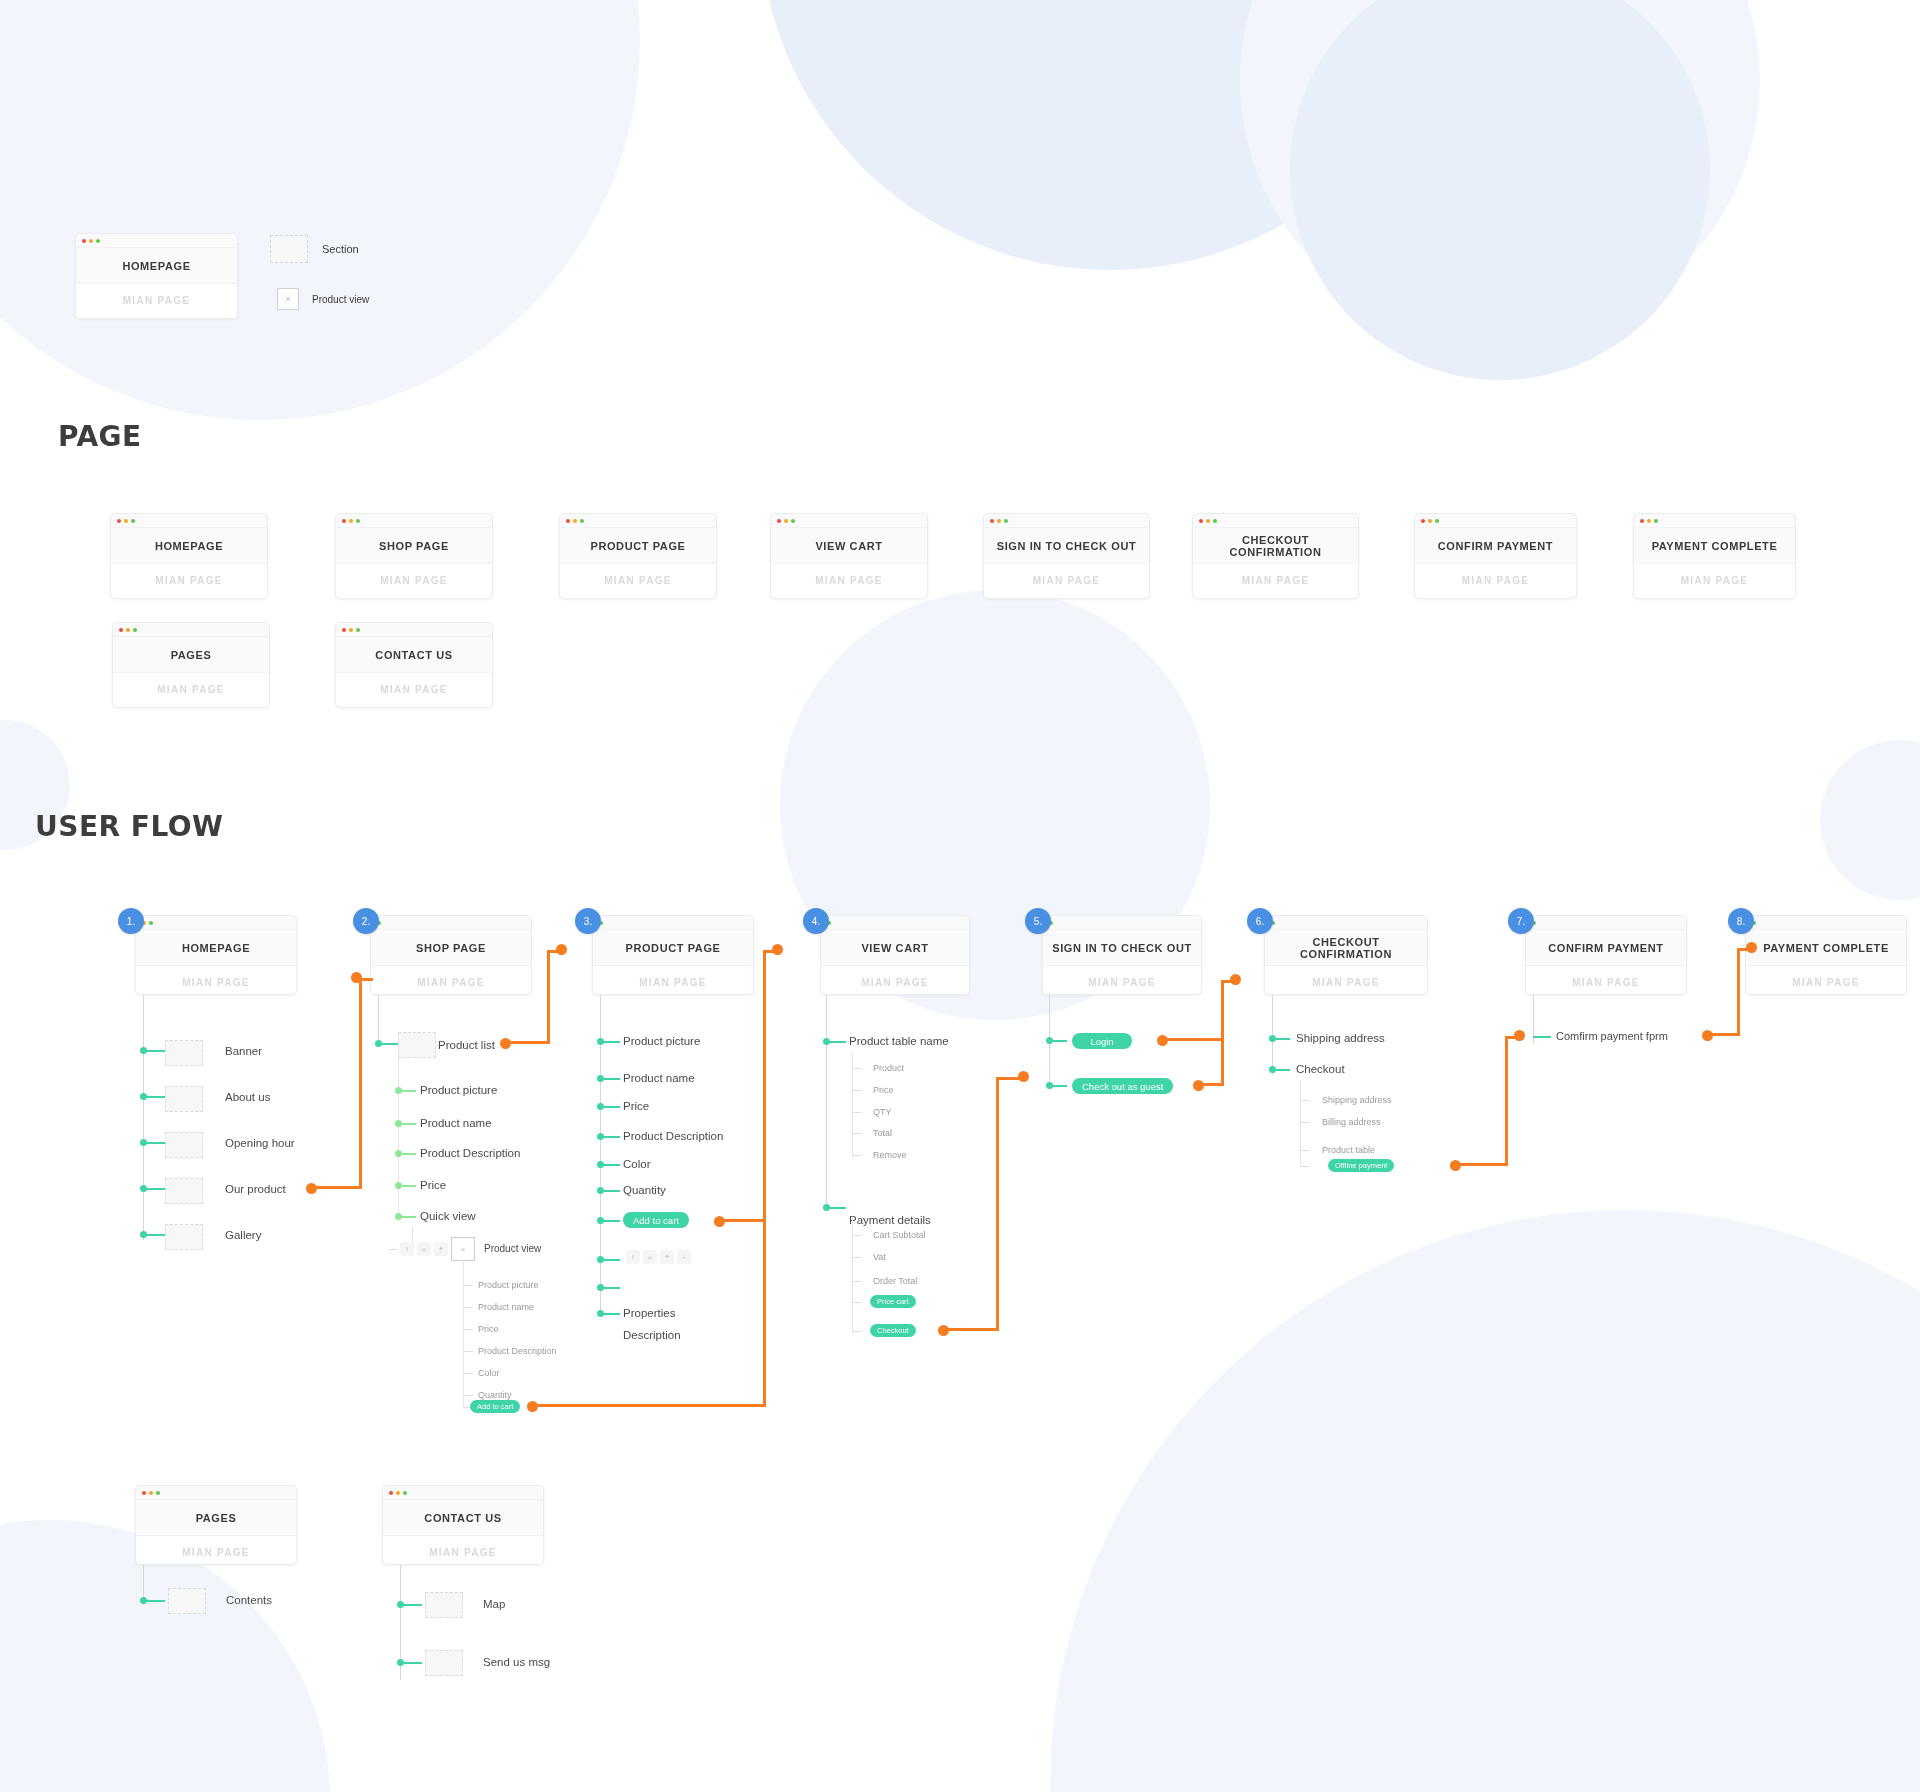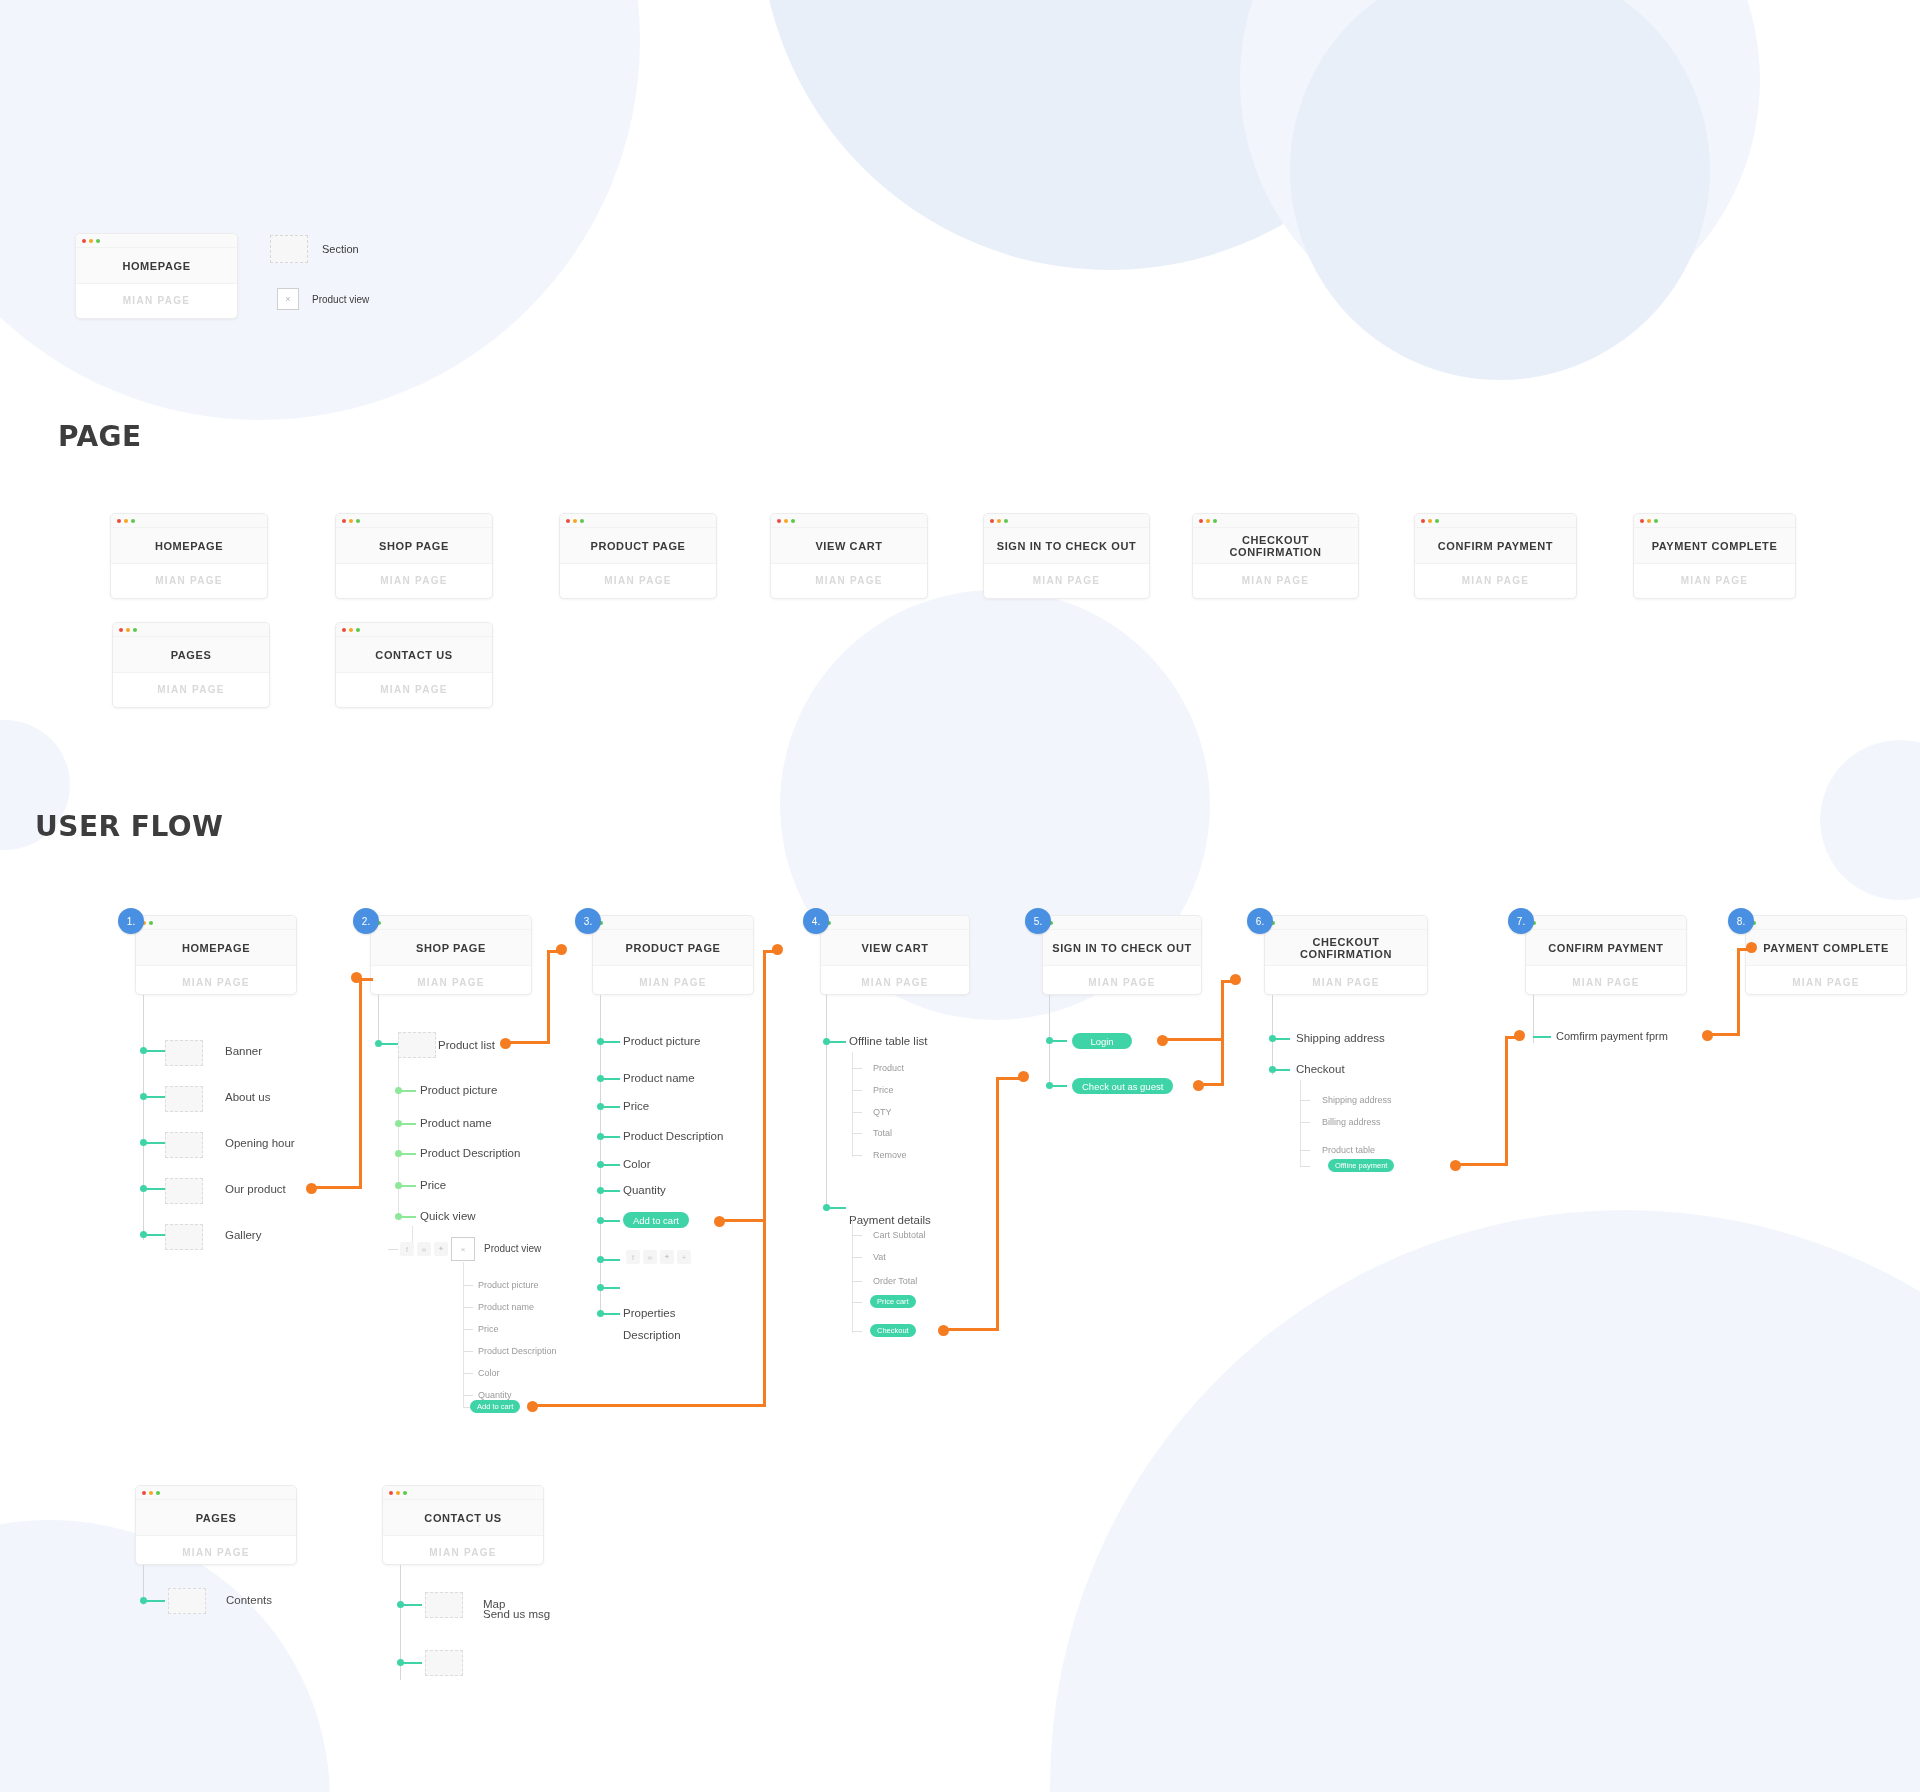--- a/index.html
+++ b/index.html
@@ -478,21 +478,21 @@
     <div class="node-dot" style="left:597px;top:1310px;background:#3fd4a8;"></div>
     <div class="leaf-lbl" style="left:623px;top:1307px;">Properties</div>
   </div>
 
   <div class="orange-dot" style="left:714px;top:1216px;"></div>
   <div class="oline" style="left:722px;top:1219px;width:43px;height:3px;"></div>
 
   <div class="vline" style="left:826px;top:995px;height:215px;"></div>
   <div class="hstub" style="left:826px;top:1041px;width:20px;background:#3fd4a8;"></div>
   <div class="node-dot" style="left:823px;top:1038px;background:#3fd4a8;"></div>
-  <div class="leaf-lbl" style="left:849px;top:1035px;">Offline table list</div>
+  <div class="leaf-lbl" style="left:849px;top:1035px;">Product table name</div>
 
   <div class="vline light" style="left:852px;top:1052px;height:105px;"></div>
   <div>
     <div class="micro-tick" style="left:852px;top:1068px;"></div>
     <div class="leaf-lbl sm" style="left:873px;top:1063px;">Product</div>
     <div class="micro-tick" style="left:852px;top:1090px;"></div>
     <div class="leaf-lbl sm" style="left:873px;top:1085px;">Price</div>
     <div class="micro-tick" style="left:852px;top:1112px;"></div>
     <div class="leaf-lbl sm" style="left:873px;top:1107px;">QTY</div>
     <div class="micro-tick" style="left:852px;top:1133px;"></div>
@@ -605,15 +605,15 @@
   </div>
   <div class="vline" style="left:400px;top:1565px;height:115px;"></div>
   <div class="hstub" style="left:400px;top:1604px;width:22px;background:#3fd4a8;"></div>
   <div class="node-dot" style="left:397px;top:1601px;background:#3fd4a8;"></div>
   <div class="sec-box" style="left:425px;top:1592px;"></div>
   <div class="leaf-lbl" style="left:483px;top:1598px;">Map</div>
 
   <div class="hstub" style="left:400px;top:1662px;width:22px;background:#3fd4a8;"></div>
   <div class="node-dot" style="left:397px;top:1659px;background:#3fd4a8;"></div>
   <div class="sec-box" style="left:425px;top:1650px;"></div>
-  <div class="leaf-lbl" style="left:483px;top:1608px;">Send us msg</div>
+  <div class="leaf-lbl" style="left:483px;top:1656px;">Send us msg</div>
 
 </div>
 
 </body></html>

